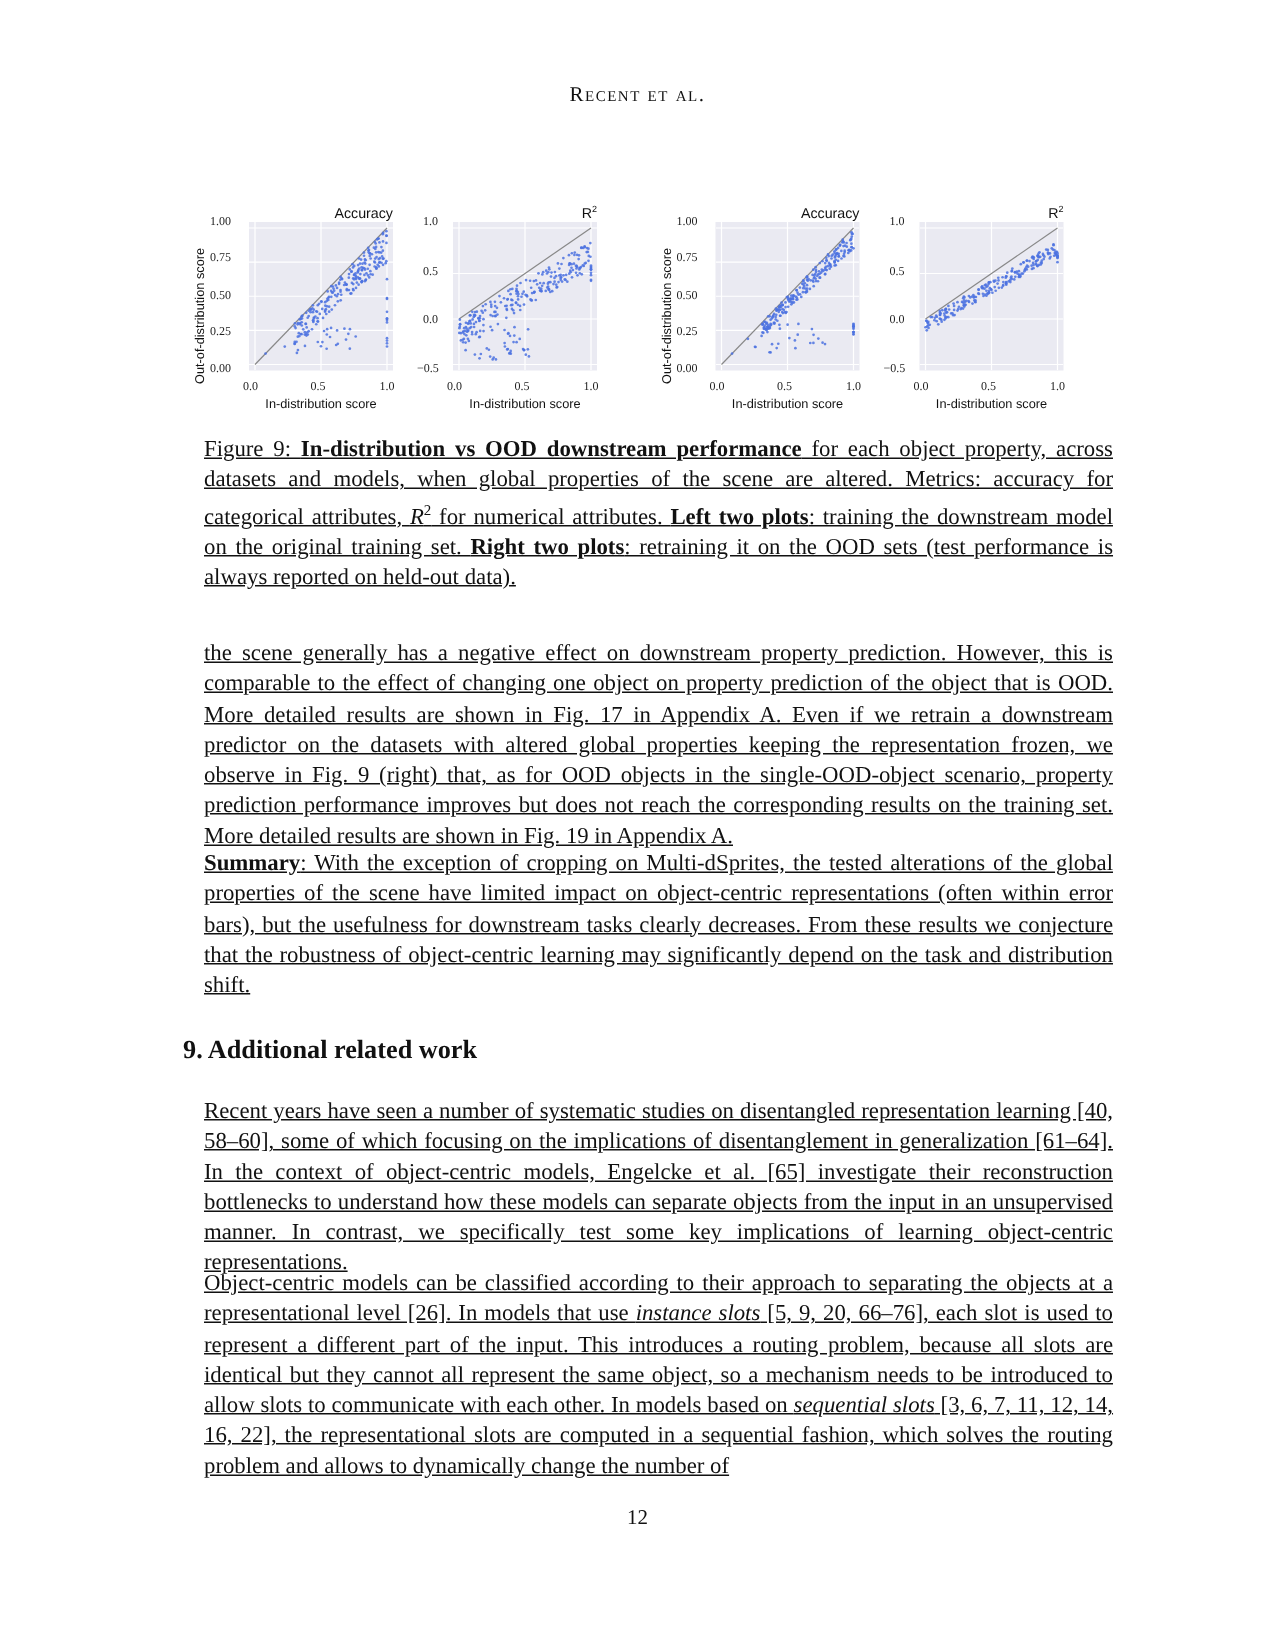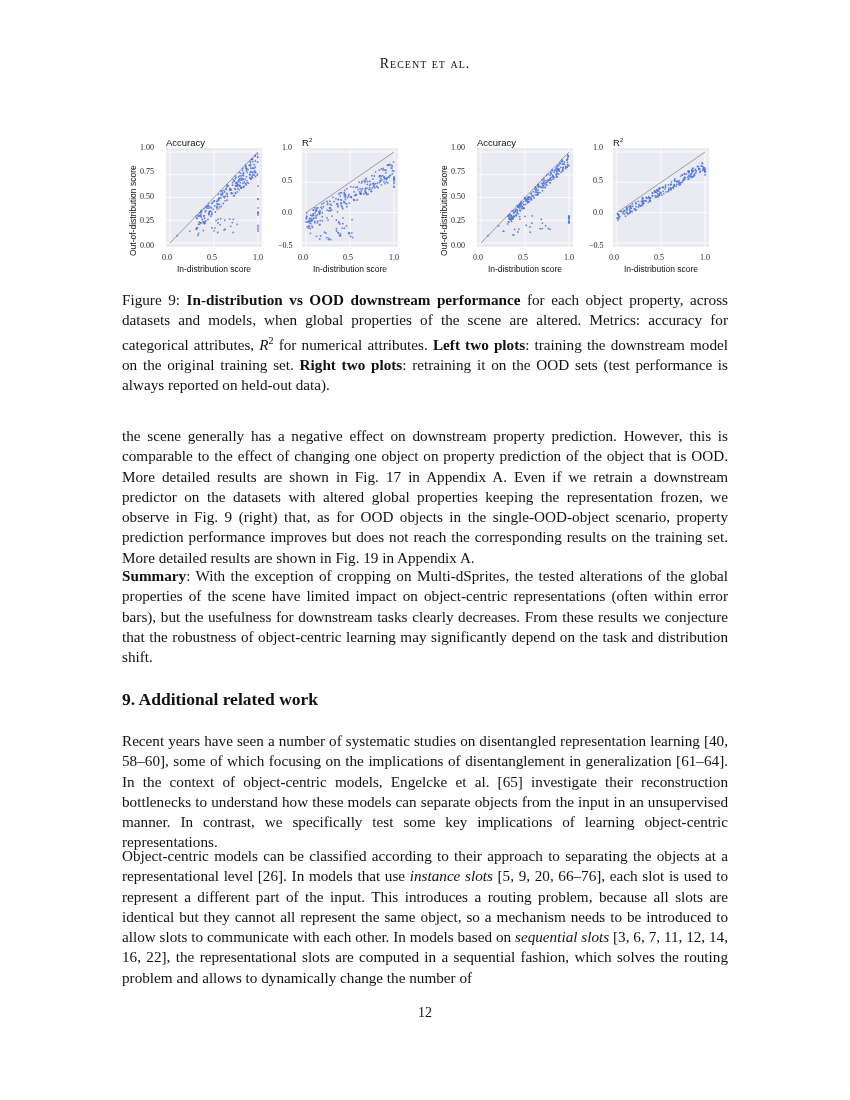--- a/index.html
+++ b/index.html
@@ -1,26 +1,26 @@
 <!DOCTYPE html>
 <html><head>
 <meta charset="utf-8">
 <style>
   html, body { margin:0; padding:0; background:#fff; }
   body { width:850px; height:1100px; position:relative; overflow:hidden; font-family:"Liberation Serif", "DejaVu Serif", serif; color:#111; }
   .running-head { position:absolute; top:56px; left:0; width:850px; text-align:center; font-size:14px; letter-spacing:1px; font-variant:small-caps; }
   .figure { position:absolute; top:132px; left:120px; width:620px; height:150px; }
   .plot { position:absolute; }
-  .plot-title { position:absolute; font-family:"Liberation Sans", "DejaVu Sans", sans-serif; font-size:9.5px; text-align:left; width:96px; top:-11px; left:0; }
+  .plot-title { position:absolute; font-family:"Liberation Sans", "DejaVu Sans", sans-serif; font-size:9.5px; text-align:right; width:96px; top:-11px; left:0; }
   .plot-title sup { font-size:6px; }
   .axes { position:absolute; left:0; top:0; width:96px; height:99px; background:#eaeaf2; overflow:hidden; }
   .tick { position:absolute; font-family:Liberation Serif, serif; font-size:8px; color:#222;text-align:right; }
   .xlabel { position:absolute; font-family:"Liberation Sans","DejaVu Sans",sans-serif; font-size:8.5px; width:120px; text-align:center; }
   .ylabel { position:absolute; font-family:"Liberation Sans","DejaVu Sans",sans-serif; font-size:8.5px; transform:rotate(-90deg); transform-origin:left top; white-space:nowrap; }
-  .caption, .para { position:absolute; left:122px; width:606px; font-size:15.2px; line-height:20.3px; text-align:justify; }
+  .caption, .para { position:absolute; left:136px; width:606px; font-size:15.2px; line-height:20.3px; text-align:justify;text-decoration:underline; }
   .caption b, .para b { font-weight:bold; }
   .section-title { position:absolute; left:122px; top:689px; font-size:17.5px; font-weight:bold; }
   .page-number { position:absolute; top:1005px; left:0; width:850px; text-align:center; font-size:14px; }
   svg { display:block; }
 </style>
 </head>
 <body>
 
 <div class="running-head">Recent et al.</div>
 

